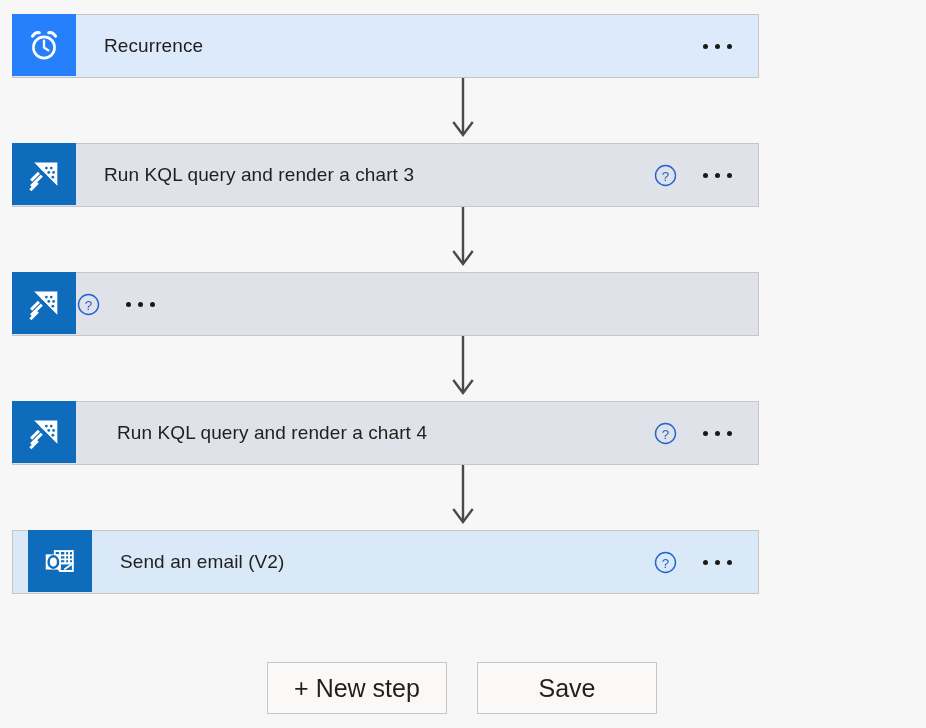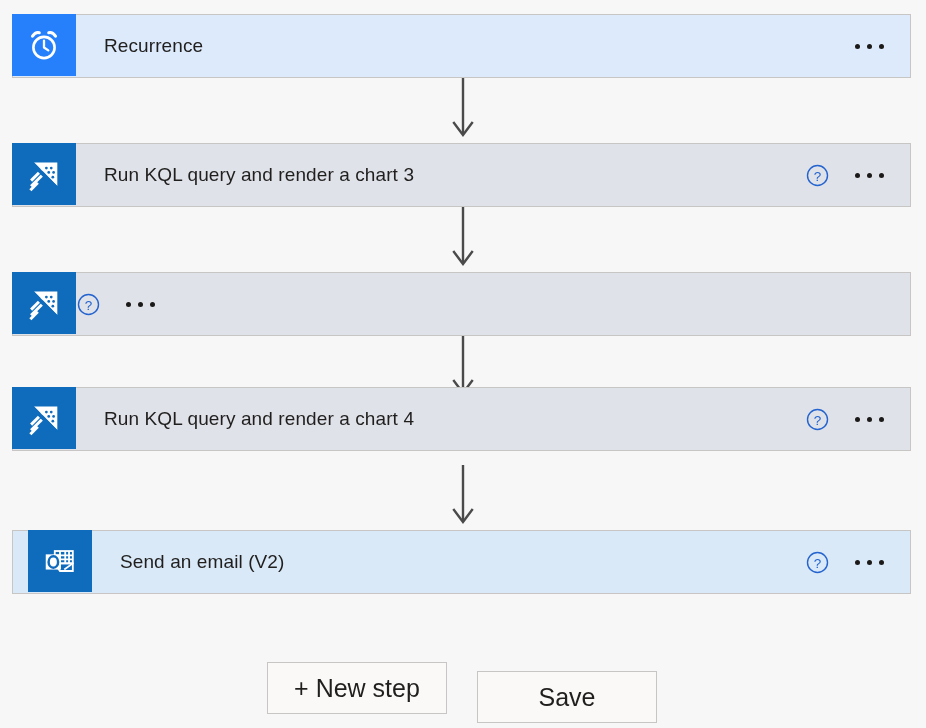--- a/index.html
+++ b/index.html
@@ -19,21 +19,21 @@
     position: absolute;
     left: 0; top: 0;
     width: 926px;
     height: 728px;
   }
 
   
   .card {
     position: absolute;
     left: 12px;
-    width: 899px;
+    width: 747px;
     height: 64px;
     box-sizing: border-box;
     border: 1px solid #c8c6c4;
     display: flex;
     align-items: stretch;
     cursor: pointer;
   }
   .card.trigger  { background: #dceafb; }
   .card.action   { background: #dfe2e9; }
   .card.email    { background: #d9e9f8; }
@@ -114,21 +114,21 @@
     font-family: "Liberation Sans", sans-serif;
     font-size: 25px;
     color: #201f1e;
     display: flex;
     align-items: center;
     justify-content: center;
     cursor: pointer;
     padding: 0;
   }
   .btn-newstep { left: 267px; top: 662px; width: 180px; }
-  .btn-save    { left: 477px; top: 662px; width: 180px; margin-top: 9px; }
+  .btn-save    { left: 477px; top: 662px; width: 180px; }
 </style>
 </head>
 <body>
 
 <div id="designer">
 
   <div class="card trigger" style="top:14px;">
     <div class="card-icon icon-blue-bright">
       <svg width="38" height="38" viewBox="0 0 38 38" aria-hidden="true">
         <g fill="none" stroke="#ffffff" stroke-width="2.6">
@@ -232,21 +232,21 @@
     </div>
   </div>
 
   <div class="connector" style="top:336px;">
     <svg width="26" height="63" viewBox="0 0 26 63" aria-hidden="true">
       <line x1="13" y1="0" x2="13" y2="55" stroke="#4a4a4a" stroke-width="2.4"></line>
       <path d="M4 45 L13 57 L22 45" fill="none" stroke="#4a4a4a" stroke-width="2.4" stroke-linecap="square"></path>
     </svg>
   </div>
 
-  <div class="card action" style="top:387px;">
+  <div class="card action" style="top:401px;gap:13px;">
     <div class="card-icon icon-blue-dark">
       <svg width="38" height="38" viewBox="0 0 40 40" aria-hidden="true">
         <g fill="#ffffff">
           <path d="M9.5 8 L34 8 L34 32.5 Z"></path>
           <rect x="4" y="19.6" width="16.5" height="3.1" transform="rotate(-45 12.2 21.1)"></rect>
           <rect x="4" y="25.6" width="16.5" height="3.1" transform="rotate(-45 12.2 27.1)"></rect>
           <rect x="4" y="31.6" width="11" height="3.1" transform="rotate(-45 9.5 33.1)"></rect>
         </g>
         <g fill="#0f6cbd">
           <path d="M9.5 8 L34 32.5 L31.2 35.3 L6.7 10.8 Z"></path>

